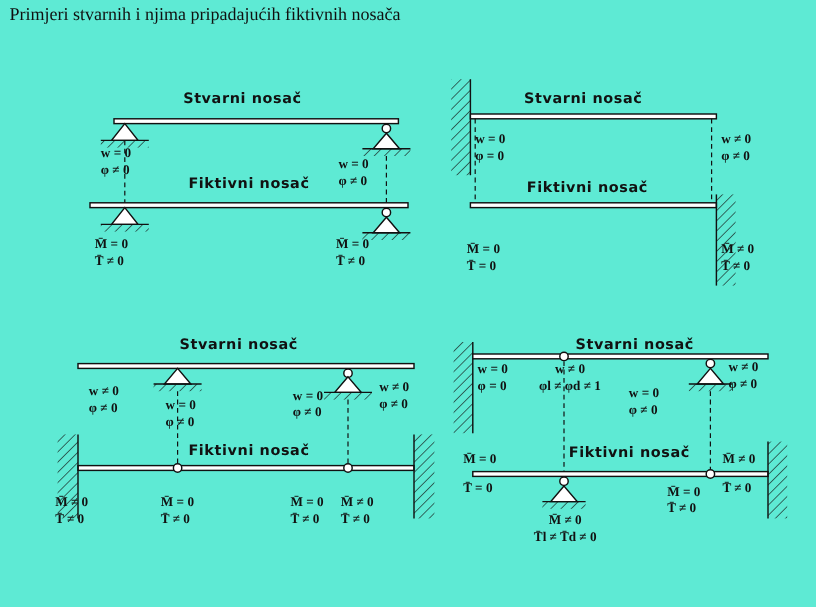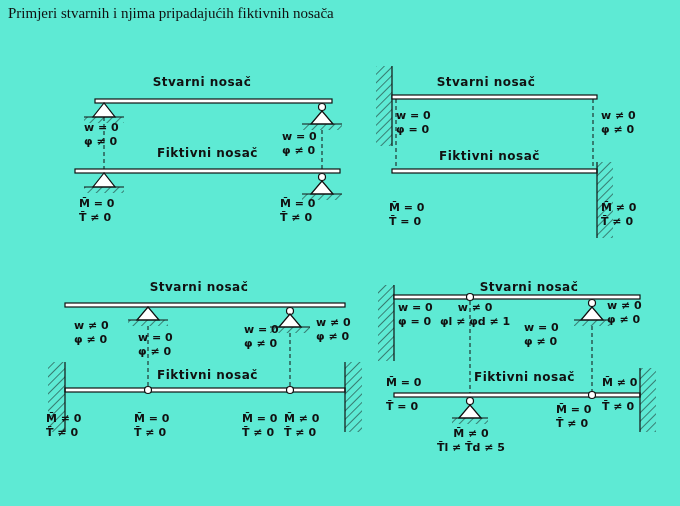--- a/index.html
+++ b/index.html
@@ -2,21 +2,21 @@
 <html><head>
 <meta charset="utf-8">
 <style>
   html,body{margin:0;padding:0;background:#fff;}
   .page{position:relative;width:680px;height:506px;background:#5eead4;overflow:hidden;
         font-family:"DejaVu Sans",sans-serif;color:#111;padding-left:24px;}
   .title{position:absolute;left:8px;top:5px;font:15px "Liberation Serif",serif;color:#101010;}
   svg.art{position:absolute;left:0;top:0;}
   .lbl{position:absolute;font:700 12px "DejaVu Sans",sans-serif;letter-spacing:.5px;white-space:nowrap;}
   .ann{position:absolute;font:700 11px "DejaVu Sans",sans-serif;line-height:14px;white-space:nowrap;}
-  .ann div{height:14px;}
+  .ann div{height:14px;font-family:Liberation Serif, serif;}
   .ctr{text-align:center;}
   .beam{fill:#fff;stroke:#111;stroke-width:1.2;}
   .sym{fill:#fff;stroke:#111;stroke-width:1.2;}
   .ln{stroke:#111;stroke-width:1.2;}
   .dash{stroke:#111;stroke-width:1;stroke-dasharray:4 3;}
 </style>
 </head>
 <body>
 
 <div class="page">
@@ -224,21 +224,21 @@
   </div>
   <div class="lbl" style="left:474px;top:370px;width:100px;text-align:center">Fiktivni nosač</div>
   <div class="ann" style="left:386px;top:376px">
     <div>M̄ = 0</div>
   </div>
   <div class="ann" style="left:386px;top:400px">
     <div>T̄ = 0</div>
   </div>
   <div class="ann ctr" style="left:428px;top:427px;width:86px">
     <div>M̄ ≠ 0</div>
-    <div>T̄l ≠ T̄d ≠ 5</div>
+    <div>T̄l ≠ T̄d ≠ 0</div>
   </div>
   <div class="ann" style="left:556px;top:403px">
     <div>M̄ = 0</div>
     <div>T̄ ≠ 0</div>
   </div>
   <div class="ann" style="left:602px;top:376px">
     <div>M̄ ≠ 0</div>
   </div>
   <div class="ann" style="left:602px;top:400px">
     <div>T̄ ≠ 0</div>

